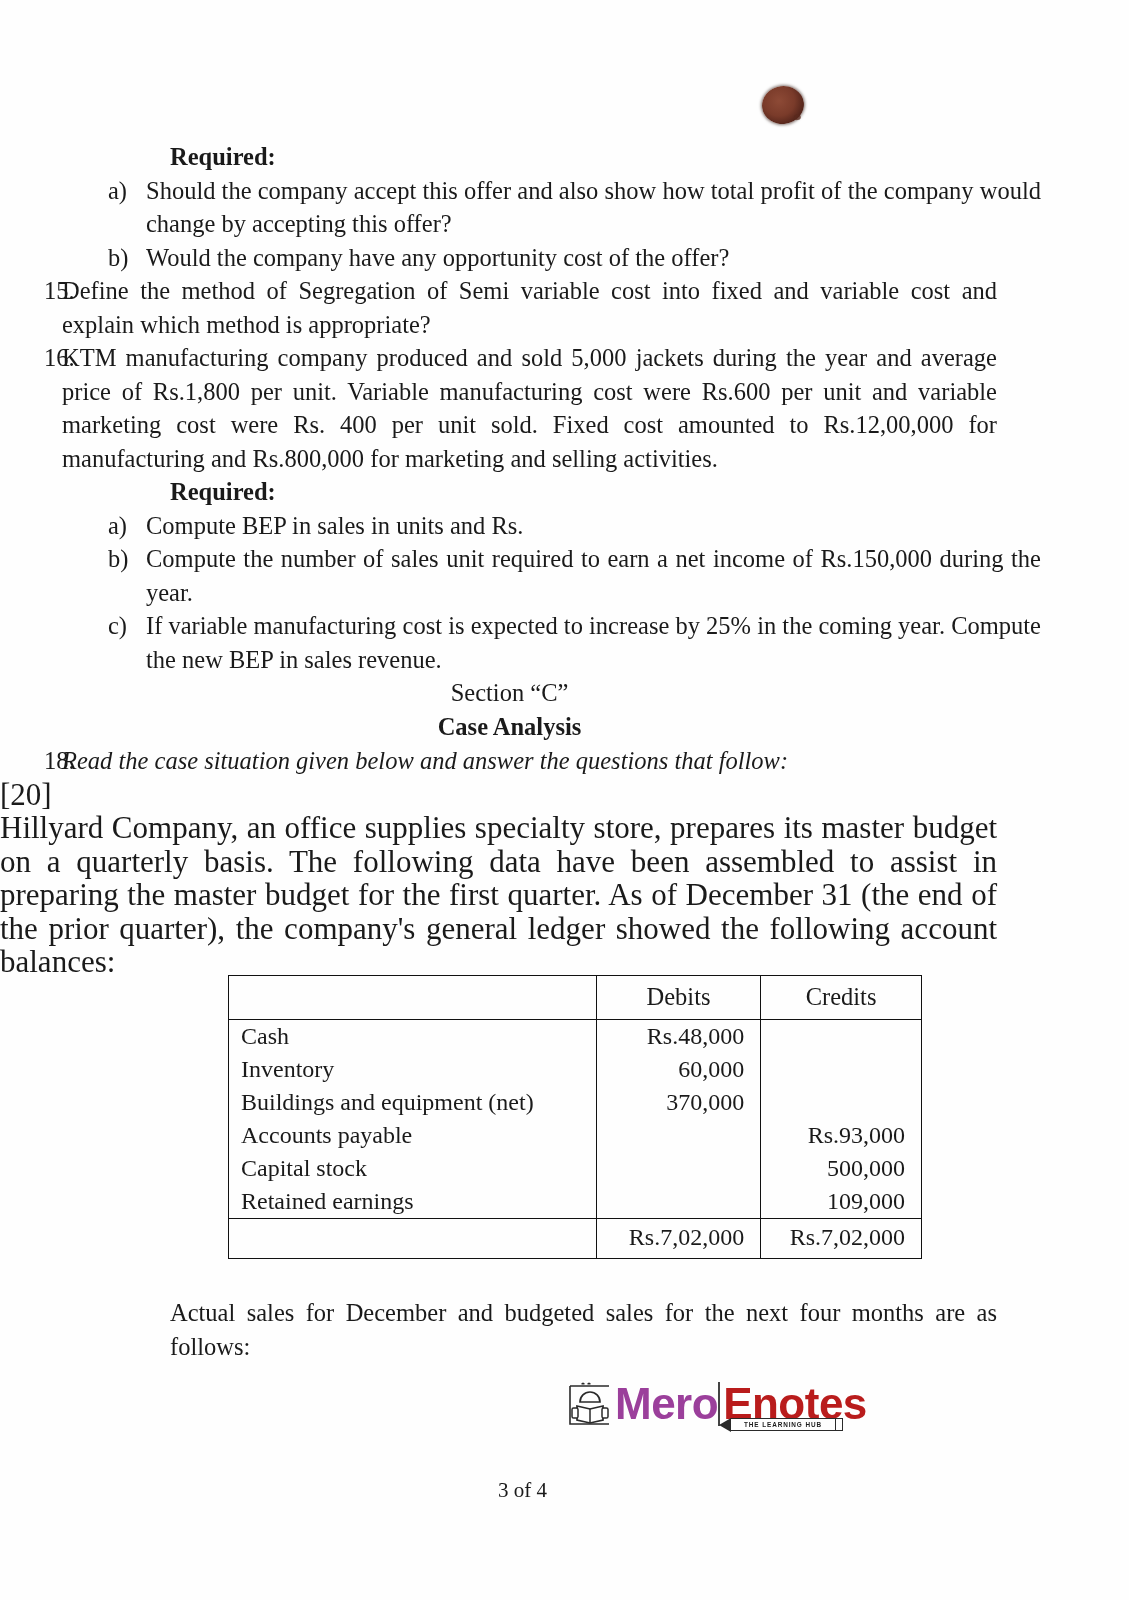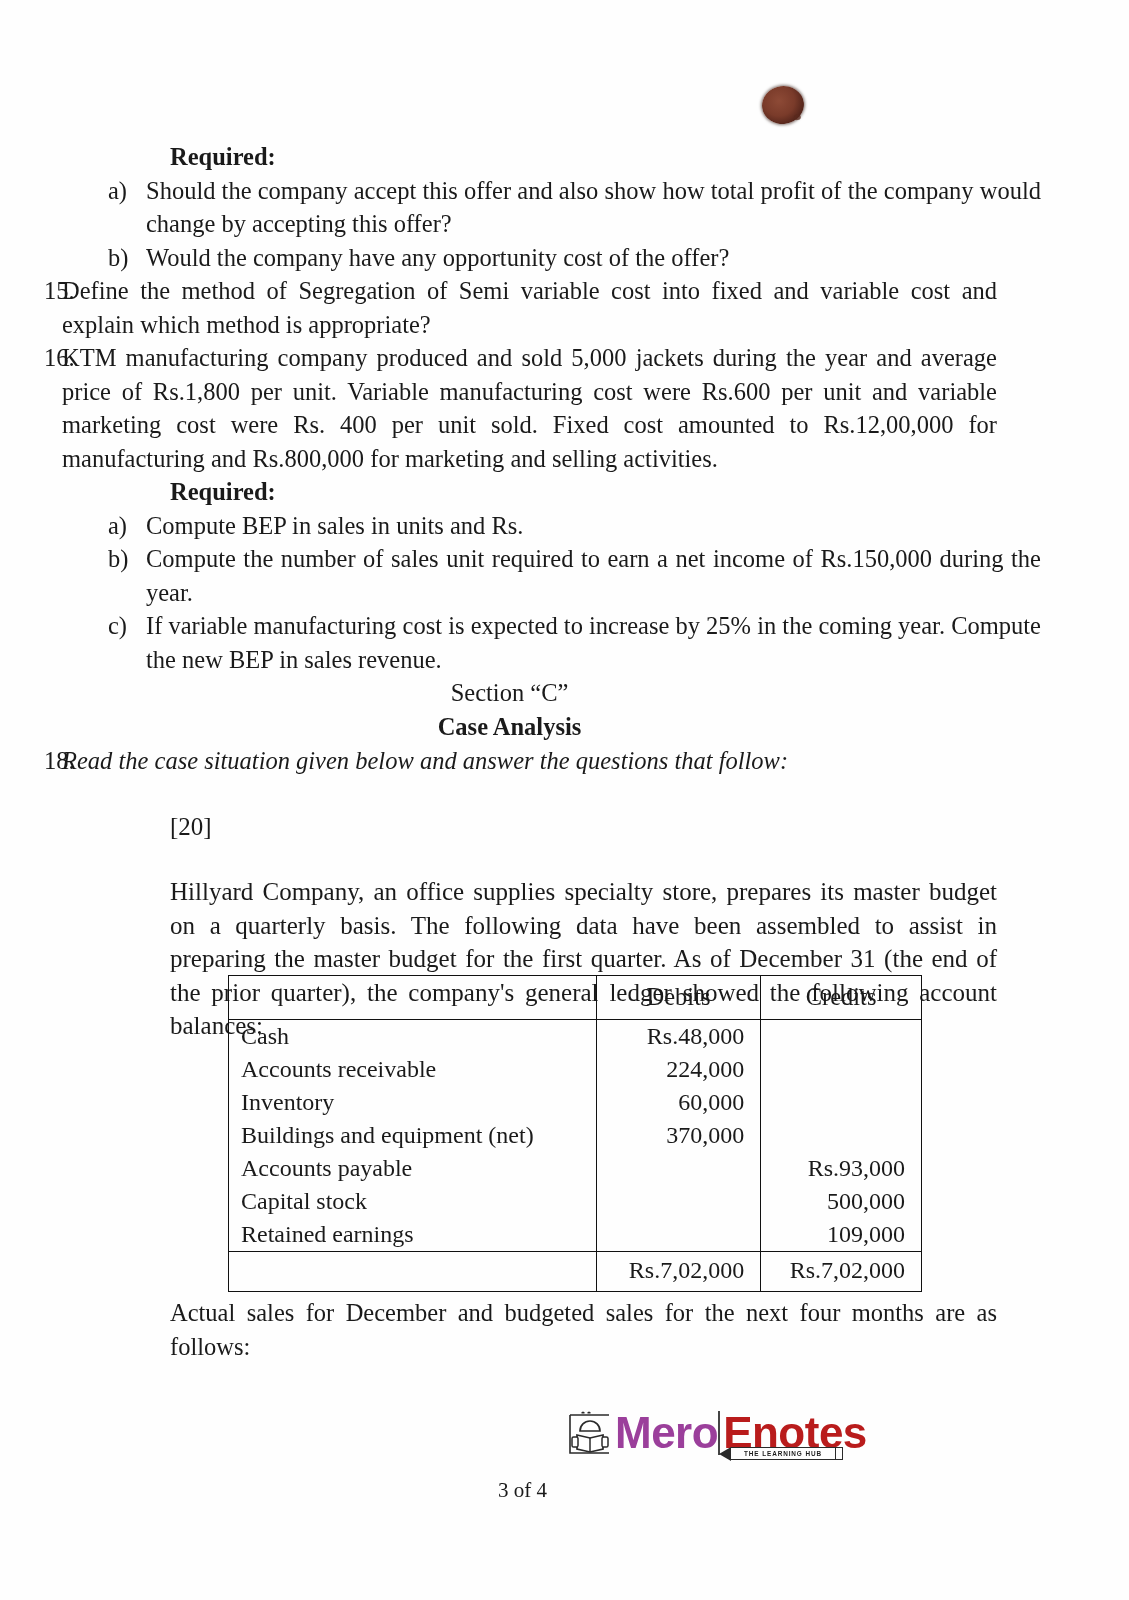--- a/index.html
+++ b/index.html
@@ -96,26 +96,24 @@
   .center-line {
     text-align: center;
     font-size: 24.5px;
     line-height: 34px;
     padding-right: 110px;
   }
   .bold { font-weight: bold; }
   .italic { font-style: italic; }
 
   .plain-block {
-    padding-left: 170px;
     padding-right: 132px;
-    font-size: 25px;
+    font-size: 31px;
     line-height: 33.5px;
     text-align: justify;
-    margin-top: 32px;
   }
   .plain-block.left { text-align: left; }
 
   
   .table-wrap {
     position: absolute;
     left: 228px;
     top: 975px;
     width: 694px;
   }
@@ -161,21 +159,21 @@
     width: 827px;
     font-size: 24.5px;
     line-height: 33.5px;
     text-align: justify;
   }
 
   
   .logo {
     position: absolute;
     left: 567px;
-    top: 1405px;
+    top: 1376px;
     height: 56px;
     display: flex;
     align-items: center;
     font-family: "Liberation Sans", "DejaVu Sans", sans-serif;
   }
   .logo-mark {
     position: relative;
     width: 46px;
     height: 48px;
     margin-right: 2px;
@@ -306,25 +304,20 @@
         <tr>
           <th class="c-desc"></th>
           <th class="c-deb">Debits</th>
           <th class="c-cred">Credits</th>
         </tr>
       </thead>
       <tbody>
         <tr class="datarow first">
           <td class="c-desc">Cash</td>
           <td class="c-deb">Rs.48,000</td>
-          <td class="c-cred"></td>
-        </tr>
-        <tr class="datarow">
-          <td class="c-desc">Accounts receivable</td>
-          <td class="c-deb">224,000</td>
           <td class="c-cred"></td>
         </tr>
         <tr class="datarow">
           <td class="c-desc">Inventory</td>
           <td class="c-deb">60,000</td>
           <td class="c-cred"></td>
         </tr>
         <tr class="datarow">
           <td class="c-desc">Buildings and equipment (net)</td>
           <td class="c-deb">370,000</td>

